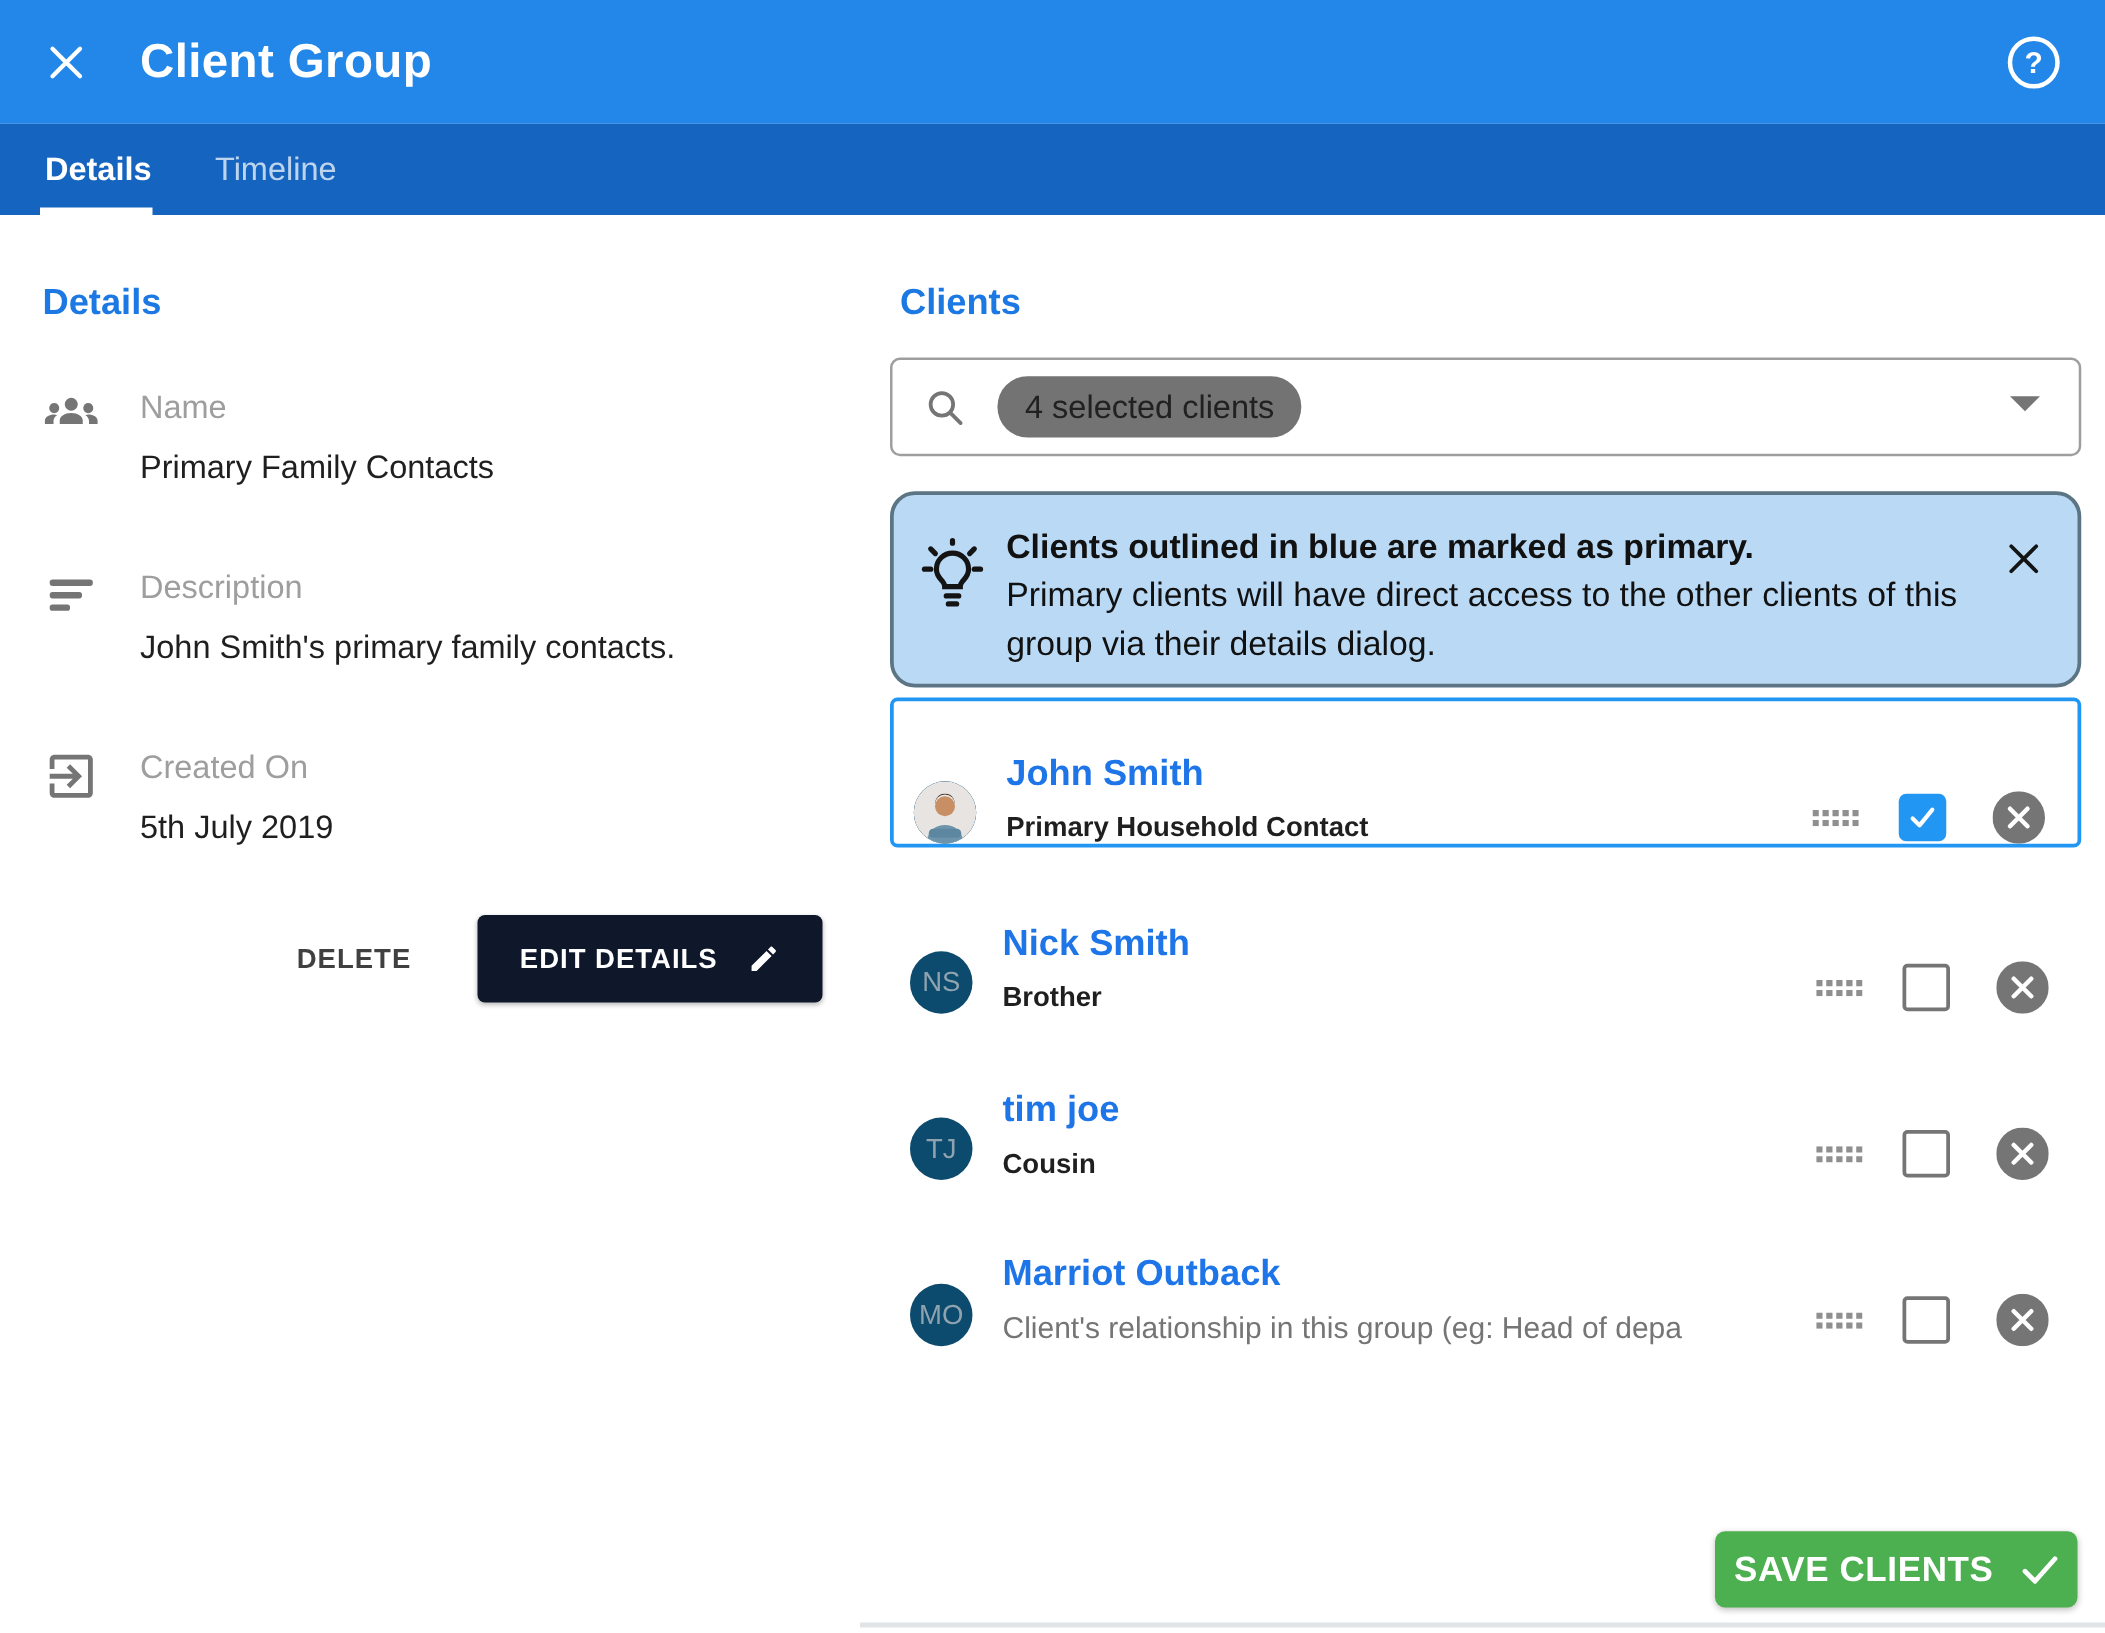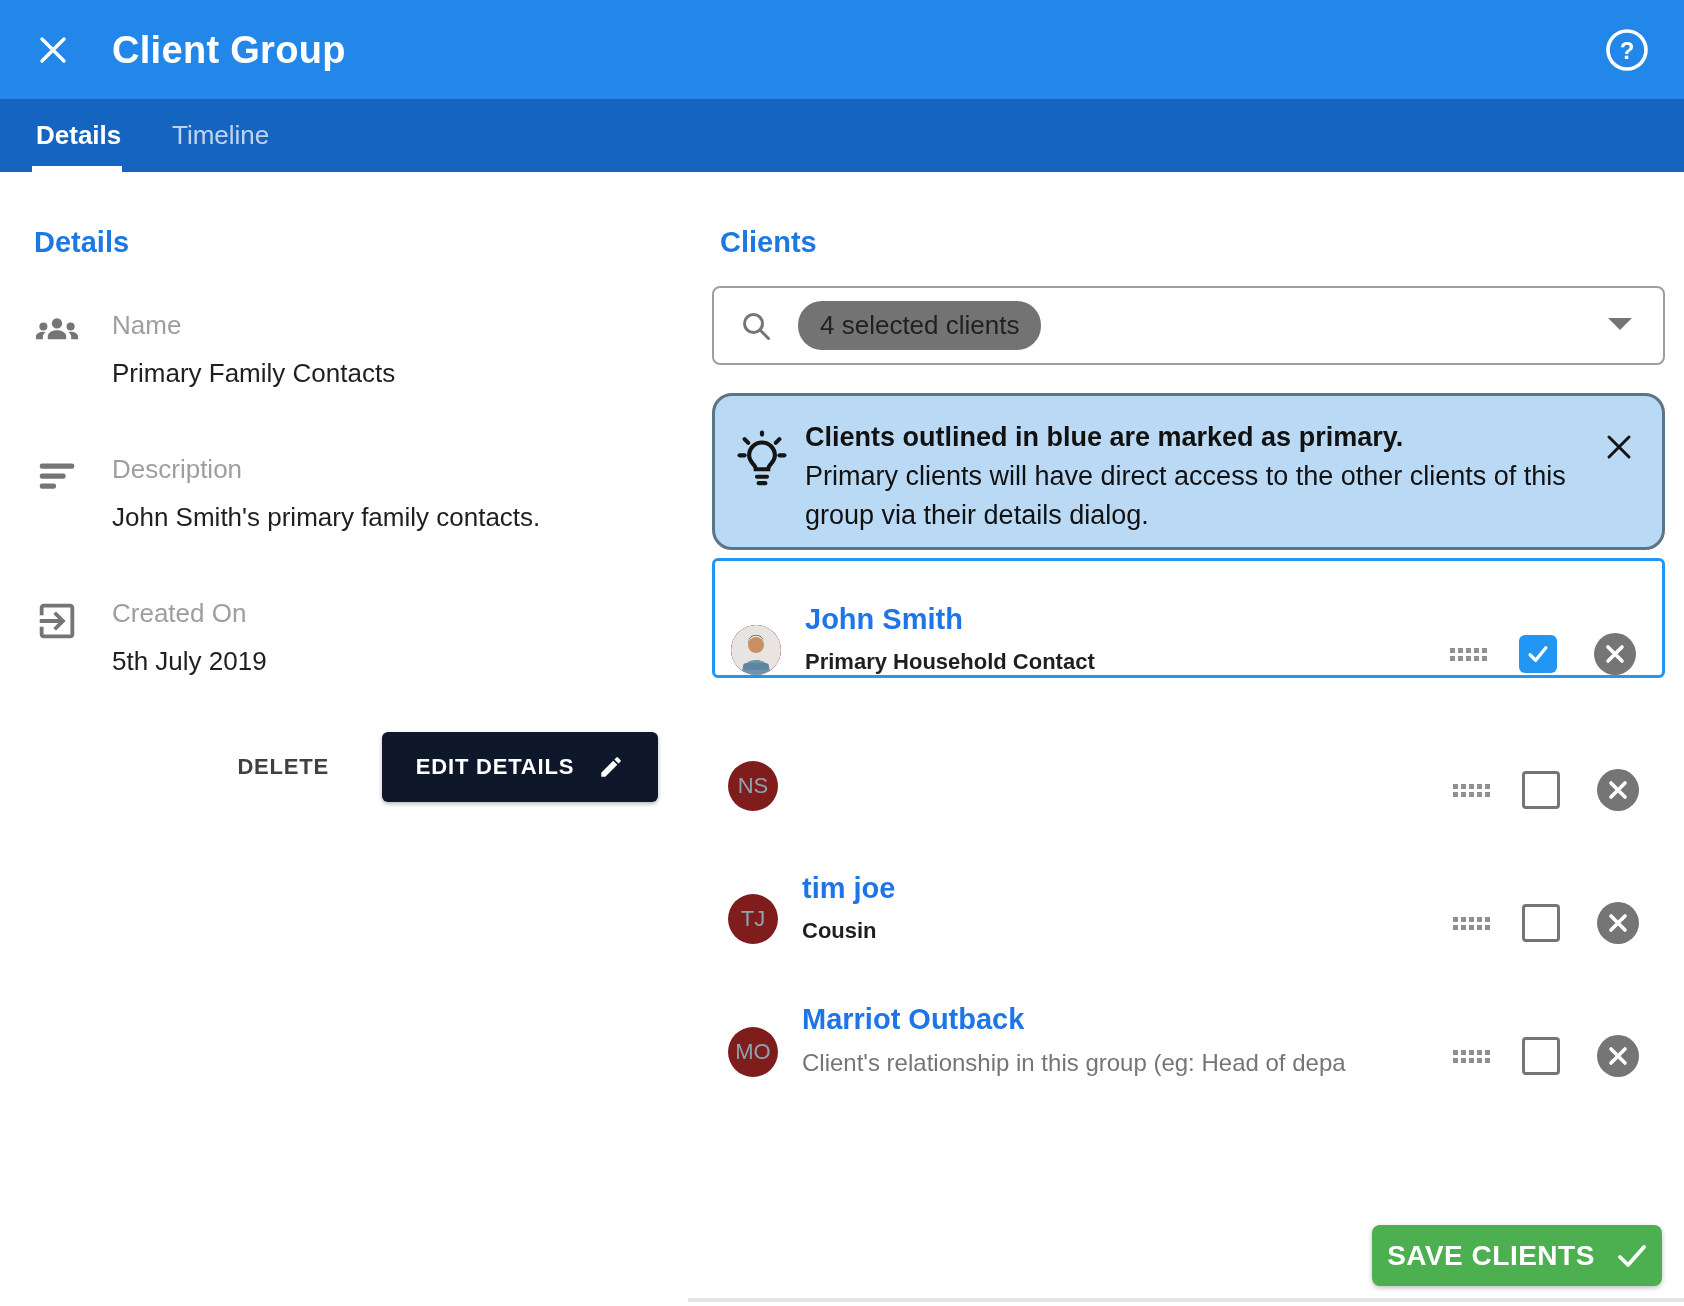--- a/index.html
+++ b/index.html
@@ -59,21 +59,21 @@
     display:flex; padding:22px 84px 0 20px; }
   .bulb { width:54px; height:58px; margin-top:12px; flex:none; }
   .banner-text { margin-left:16px; font-size:27px; line-height:39px; color:#111; }
   .banner-title { font-weight:bold; }
   .banner-close { position:absolute; top:36px; right:28px; width:30px; height:30px; cursor:pointer; }
 
   .rows { position:absolute; top:332px; left:0; width:953px; }
   .client-row { height:120px; margin-bottom:13px; box-sizing:border-box;
     display:flex; align-items:flex-end; padding:0 26px 0 16px; border-radius:6px; }
   .client-row.primary { border:3px solid #2196F3; }
-  .avatar { width:50px; height:50px; border-radius:50%; background:#7f1d1d; color:#8FA3AE;
+  .avatar { width:50px; height:50px; border-radius:50%; background:#0c4a6e; color:#8FA3AE;
     display:flex; align-items:center; justify-content:center; font-size:22px; flex:none; overflow:hidden; }
   .avatar svg { width:50px; height:50px; }
   .client-text { margin-left:24px; min-width:0; }
   .client-name { color:#1E75E8; font-size:29px; font-weight:bold; cursor:pointer; }
   .client-rel { margin-top:13px; font-size:22px; font-weight:bold; color:#1f1f1f; }
   .client-rel.placeholder { font-weight:normal; font-size:24px; color:#757575;
     white-space:nowrap; overflow:hidden; max-width:545px; }
   .row-controls { margin-left:auto; display:flex; align-items:center; flex:none; }
   .drag { margin-right:32px; cursor:grab; display:flex; }
   .cbx { width:38px; height:38px; border-radius:4px; border:3px solid #757575; box-sizing:border-box;
@@ -259,20 +259,24 @@
       <span class="remove">
         <svg viewBox="0 0 42 42">
           <circle cx="21" cy="21" r="21" fill="#757575"></circle>
           <path d="M14 14 L28 28 M28 14 L14 28" stroke="#fff" stroke-width="3.6" stroke-linecap="round"></path>
         </svg>
       </span>
     </div>
   </div>
       <div class="client-row">
     <div class="avatar">NS</div>
+    <div class="client-text">
+      <div class="client-name">Nick Smith</div>
+      <div class="client-rel">Brother</div>
+    </div>
     <div class="row-controls">
       <span class="drag">
         <svg width="37" height="13" viewBox="0 0 37 13" fill="#8F8F8F">
           <rect x="0" y="0" width="5" height="5"></rect>
               <rect x="8" y="0" width="5" height="5"></rect>
               <rect x="16" y="0" width="5" height="5"></rect>
               <rect x="24" y="0" width="5" height="5"></rect>
               <rect x="32" y="0" width="5" height="5"></rect>
           <rect x="0" y="8" width="5" height="5"></rect>
               <rect x="8" y="8" width="5" height="5"></rect>

